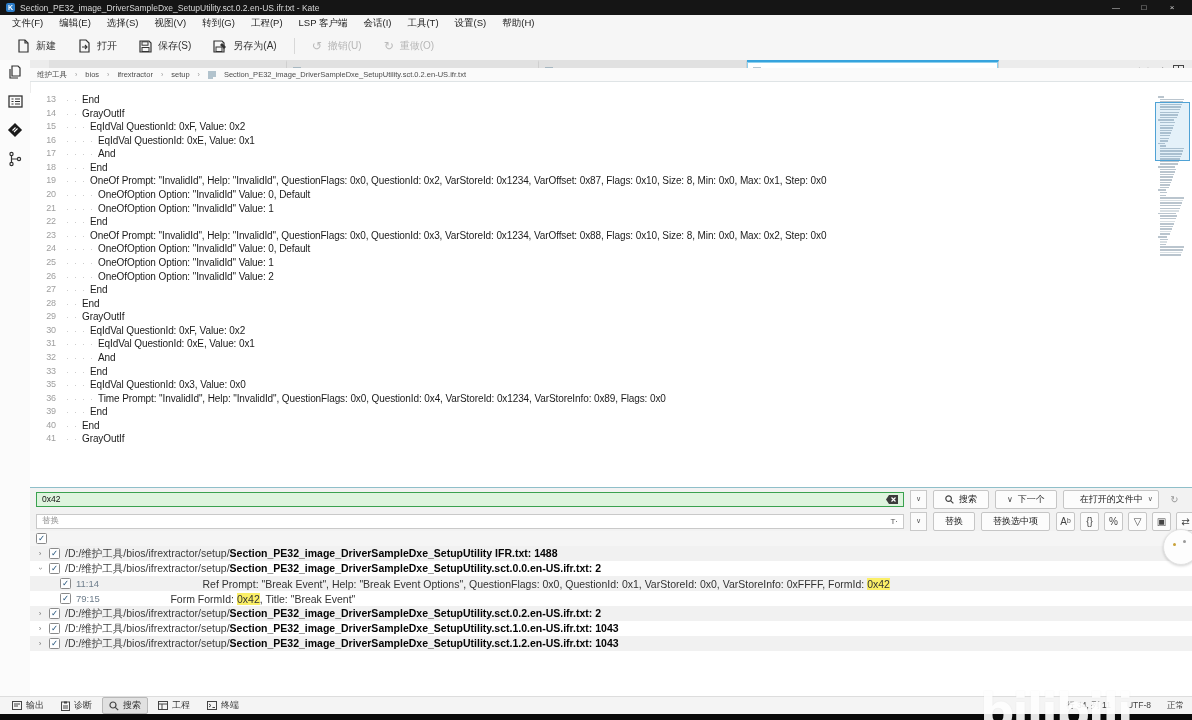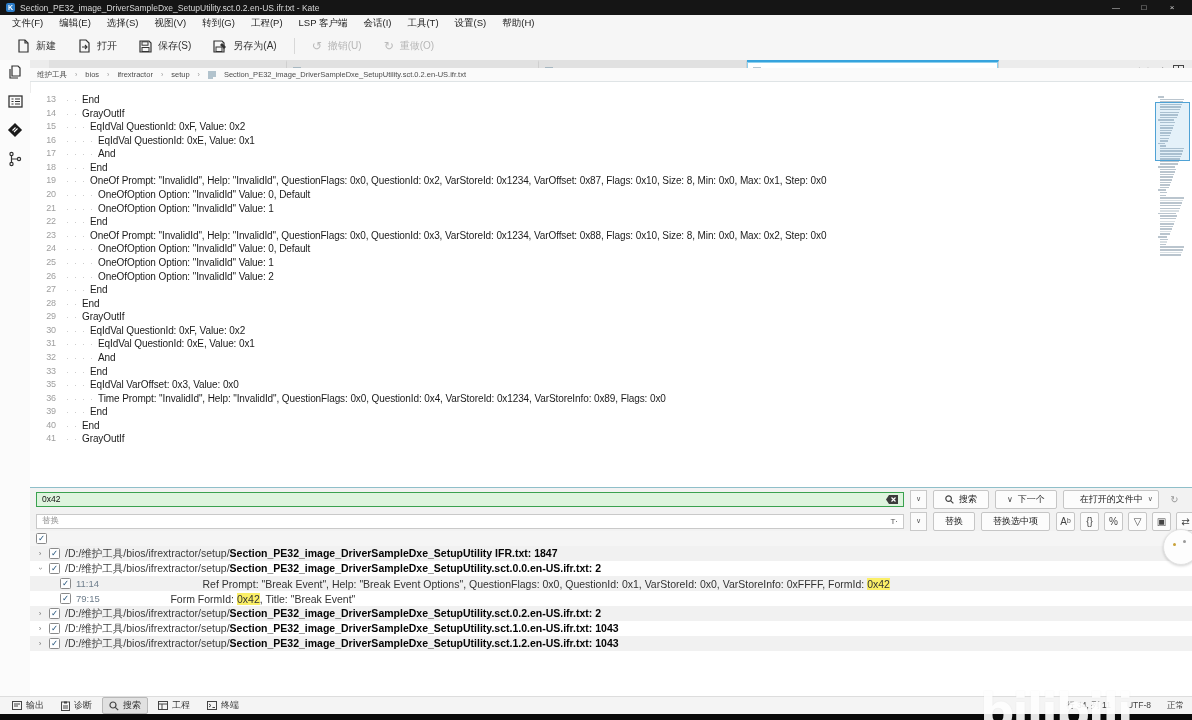--- a/index.html
+++ b/index.html
@@ -363,21 +363,21 @@
       <div class="line">
         <span class="ln">32</span>
         <span class="code"><span class="idot">·</span><span class="idot">·</span><span class="idot">·</span><span class="idot">·</span><span>And</span></span>
       </div>
       <div class="line">
         <span class="ln">33</span>
         <span class="code"><span class="idot">·</span><span class="idot">·</span><span class="idot">·</span><span>End</span></span>
       </div>
       <div class="line">
         <span class="ln">35</span>
-        <span class="code"><span class="idot">·</span><span class="idot">·</span><span class="idot">·</span><span>EqIdVal VarOffset: 0x3, Value: 0x0</span></span>
+        <span class="code"><span class="idot">·</span><span class="idot">·</span><span class="idot">·</span><span>EqIdVal QuestionId: 0x3, Value: 0x0</span></span>
       </div>
       <div class="line">
         <span class="ln">36</span>
         <span class="code"><span class="idot">·</span><span class="idot">·</span><span class="idot">·</span><span class="idot">·</span><span>Time Prompt: "InvalidId", Help: "InvalidId", QuestionFlags: 0x0, QuestionId: 0x4, VarStoreId: 0x1234, VarStoreInfo: 0x89, Flags: 0x0</span></span>
       </div>
       <div class="line">
         <span class="ln">39</span>
         <span class="code"><span class="idot">·</span><span class="idot">·</span><span class="idot">·</span><span>End</span></span>
       </div>
       <div class="line">
@@ -512,21 +512,21 @@
         <span class="ibtn">%</span>
         <span class="ibtn">▽</span>
         <span class="ibtn">▣</span>
         <span class="ibtn">⇄</span>
       </span>
   </div>
 </div>
 
 <div id="results">
     <div class="r-row r-head"><span class="cb">✓</span></div>
-    <div class="r-row alt"><span class="arr">›</span><span class="cb">✓</span><span><span class="path">/D:/维护工具/bios/ifrextractor/setup/</span><span class="fname">Section_PE32_image_DriverSampleDxe_SetupUtility IFR.txt: 1847</span></span></div>
+    <div class="r-row alt"><span class="arr">›</span><span class="cb">✓</span><span><span class="path">/D:/维护工具/bios/ifrextractor/setup/</span><span class="fname">Section_PE32_image_DriverSampleDxe_SetupUtility IFR.txt: 1488</span></span></div>
     <div class="r-row"><span class="arr" style="transform: rotate(90deg);">›</span><span class="cb">✓</span><span><span class="path">/D:/维护工具/bios/ifrextractor/setup/</span><span class="fname">Section_PE32_image_DriverSampleDxe_SetupUtility.sct.0.0.en-US.ifr.txt: 2</span></span></div>
     <div class="r-row alt" style="padding-left: 30px;"><span class="cb">✓</span><span class="loc">11:14</span><span class="indent-sp"><span>                              </span><span>Ref Prompt: "Break Event", Help: "Break Event Options", QuestionFlags: 0x0, QuestionId: 0x1, VarStoreId: 0x0, VarStoreInfo: 0xFFFF, FormId: </span><span class="hl">0x42</span><span></span></span></div>
     <div class="r-row" style="padding-left: 30px;"><span class="cb">✓</span><span class="loc">79:15</span><span class="indent-sp"><span>                   </span><span>Form FormId: </span><span class="hl">0x42</span><span>, Title: "Break Event"</span></span></div>
     <div class="r-row alt"><span class="arr">›</span><span class="cb">✓</span><span><span class="path">/D:/维护工具/bios/ifrextractor/setup/</span><span class="fname">Section_PE32_image_DriverSampleDxe_SetupUtility.sct.0.2.en-US.ifr.txt: 2</span></span></div>
     <div class="r-row"><span class="arr">›</span><span class="cb">✓</span><span><span class="path">/D:/维护工具/bios/ifrextractor/setup/</span><span class="fname">Section_PE32_image_DriverSampleDxe_SetupUtility.sct.1.0.en-US.ifr.txt: 1043</span></span></div>
     <div class="r-row alt"><span class="arr">›</span><span class="cb">✓</span><span><span class="path">/D:/维护工具/bios/ifrextractor/setup/</span><span class="fname">Section_PE32_image_DriverSampleDxe_SetupUtility.sct.1.2.en-US.ifr.txt: 1043</span></span></div>
   </div>
 
 <div id="bottombar">
   <span id="toggles-host" style="display:flex;gap:3px">

